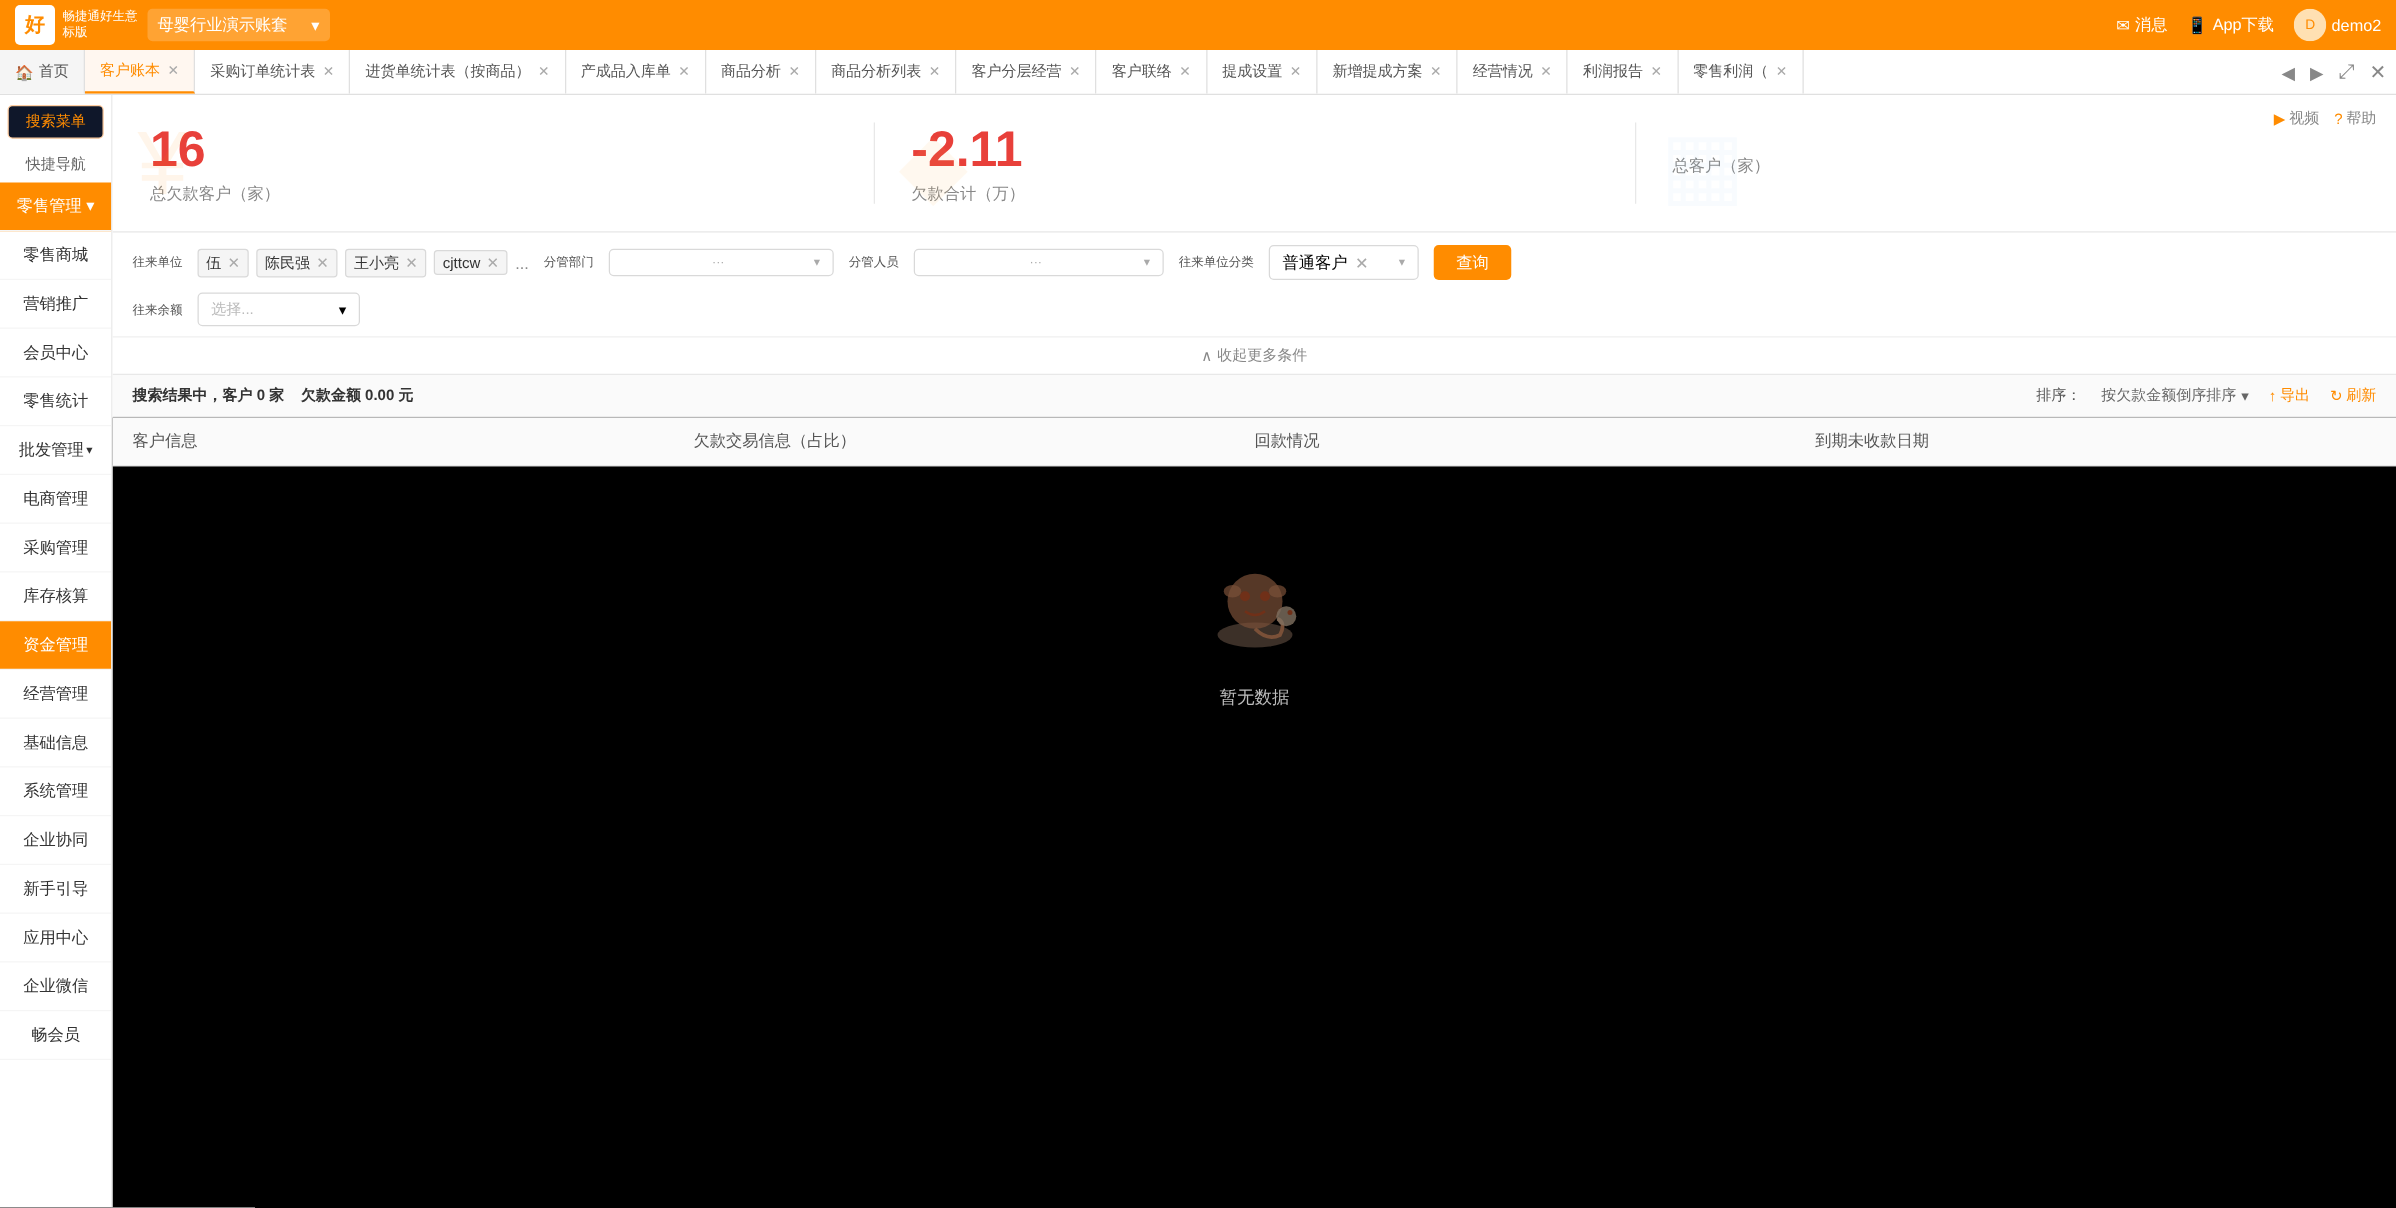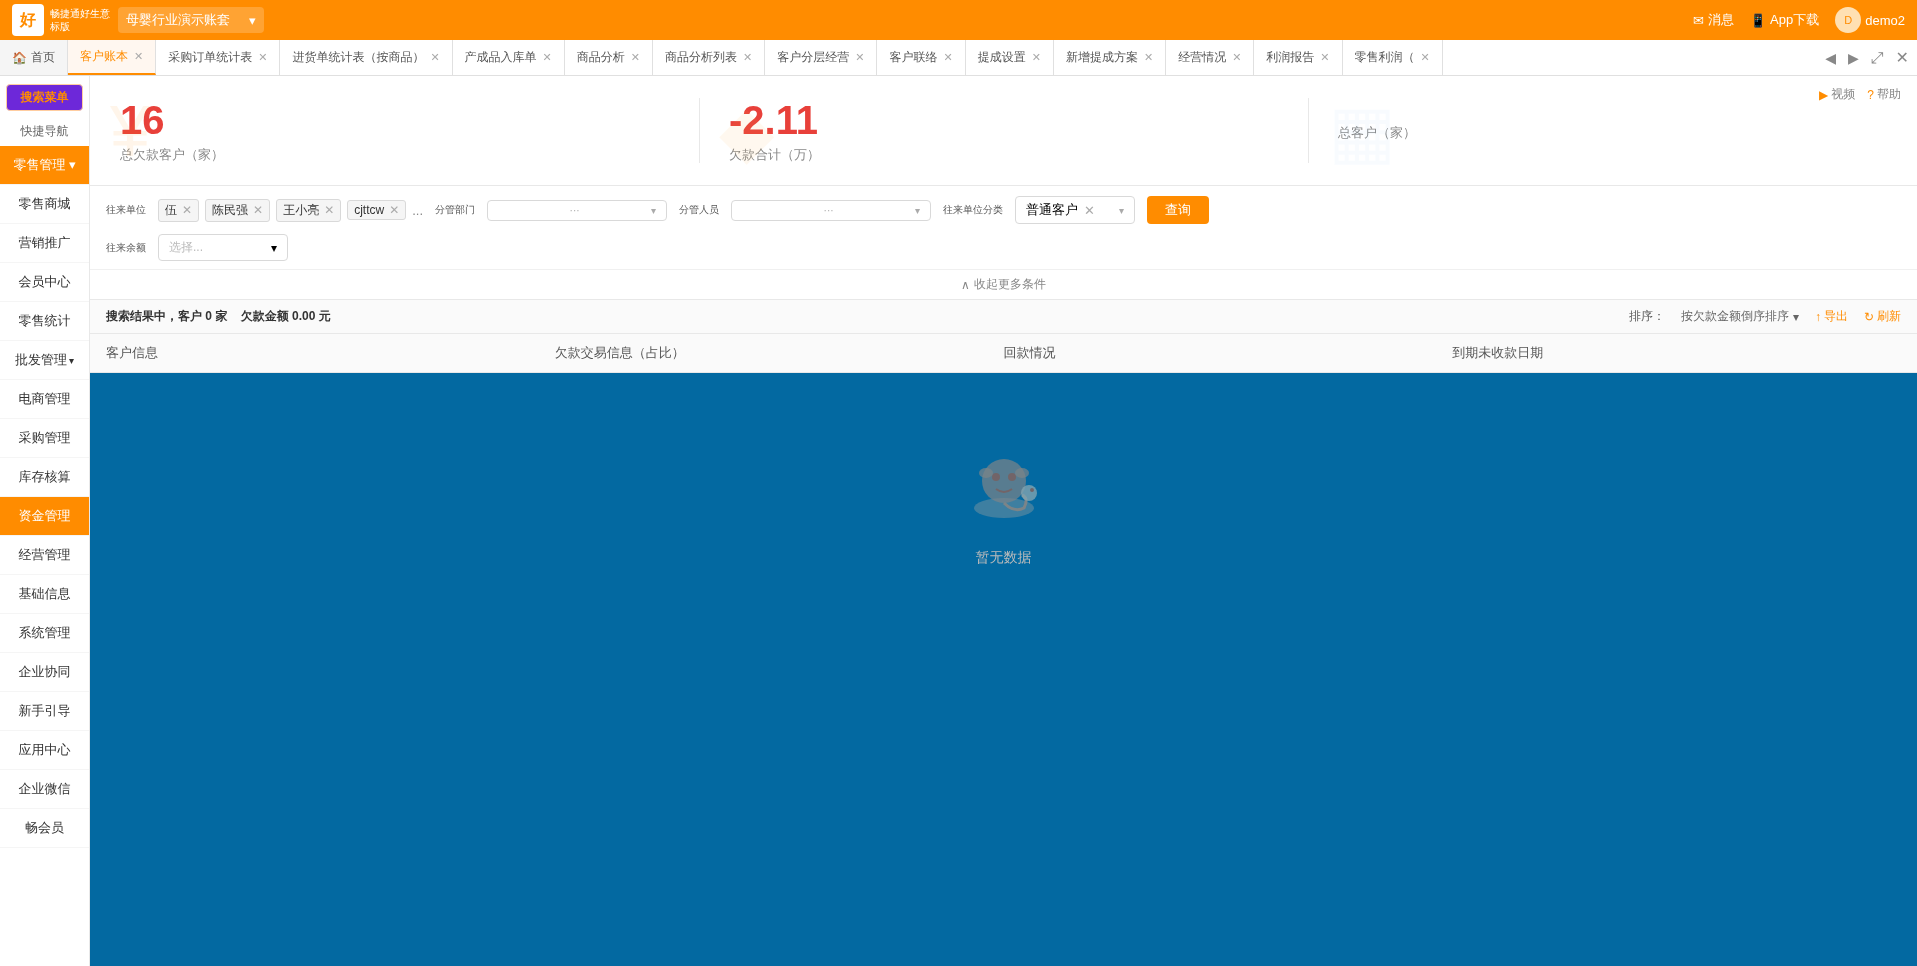--- a/index.html
+++ b/index.html
@@ -25,21 +25,21 @@
     .nav-tab .close-x { margin-left: 6px; color: #aaa; font-size: 11px; }
     .nav-tabs-end { display: flex; align-items: center; padding: 0 4px; gap: 4px; margin-left: auto; }
     .nav-arrow { cursor: pointer; color: #888; font-size: 14px; padding: 2px 4px; }
 
     
     .main-layout { display: flex; flex: 1; overflow: hidden; }
 
     
     .sidebar { width: 90px; background: #fff; border-right: 1px solid #e8e8e8; display: flex; flex-direction: column; overflow-y: auto; flex-shrink: 0; }
     .sidebar-search { padding: 8px 6px; }
-    .sidebar-search-btn { width: 100%; background: #6d28d9; border: 1px solid #ffcda0; border-radius: 4px; color: #ff8c00; padding: 4px 0; font-size: 12px; cursor: pointer; text-align: center; font-weight: bold; }
+    .sidebar-search-btn { width: 100%; background: #0f172a; border: 1px solid #ffcda0; border-radius: 4px; color: #ff8c00; padding: 4px 0; font-size: 12px; cursor: pointer; text-align: center; }
     .sidebar-quick-nav { padding: 4px 8px 6px; font-size: 12px; color: #666; cursor: pointer; text-align: center; }
     .sidebar-item { padding: 10px 4px; font-size: 13px; color: #333; cursor: pointer; text-align: center; border-bottom: 1px solid #f5f5f5; }
     .sidebar-item.active { background: #ff8c00; color: white; }
 
     
     .content { flex: 1; overflow-y: auto; background: #f5f5f5; display: flex; flex-direction: column; }
 
     
     .stats-bar { background: white; display: flex; align-items: stretch; border-bottom: 1px solid #e8e8e8; flex-shrink: 0; position: relative; min-height: 110px; }
     .stat-item { flex: 1; padding: 20px 30px; display: flex; flex-direction: column; justify-content: center; position: relative; }
@@ -70,21 +70,21 @@
 
     
     .result-bar { display: flex; align-items: center; justify-content: space-between; background: #fafafa; padding: 8px 16px; border-bottom: 1px solid #e8e8e8; flex-shrink: 0; }
     .result-info { font-size: 12px; color: #666; }
     .result-info span { font-weight: bold; color: #333; }
     .result-actions { display: flex; align-items: center; gap: 16px; font-size: 12px; color: #666; }
     .sort-select { display: flex; align-items: center; gap: 4px; cursor: pointer; }
     .action-btn { display: flex; align-items: center; gap: 3px; cursor: pointer; color: #ff8c00; }
 
     
-    .table-container { background: #0369a1; flex: 1; }
+    .table-container { background: #000000; flex: 1; }
     .table-header { display: flex; background: #fafafa; border-bottom: 1px solid #e8e8e8; padding: 10px 16px; font-size: 13px; color: #555; font-weight: normal; }
     .col-customer { flex: 2; }
     .col-debt { flex: 2; }
     .col-repay { flex: 2; }
     .col-date { flex: 2; }
 
     
     .empty-state { display: flex; flex-direction: column; align-items: center; justify-content: flex-start; padding: 60px 20px; color: #aaa; }
     .empty-text { font-size: 14px; color: #bbb; }
   </style>

